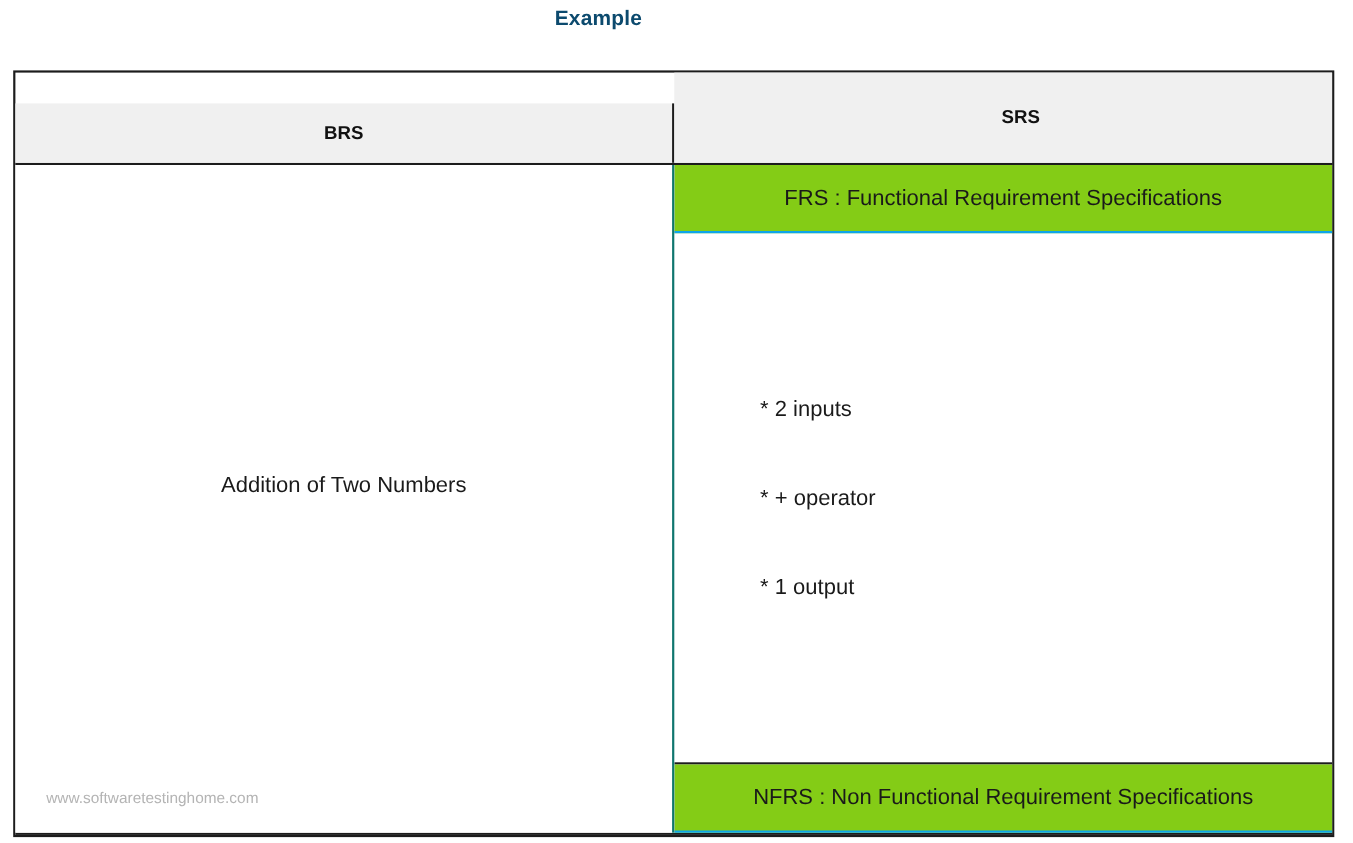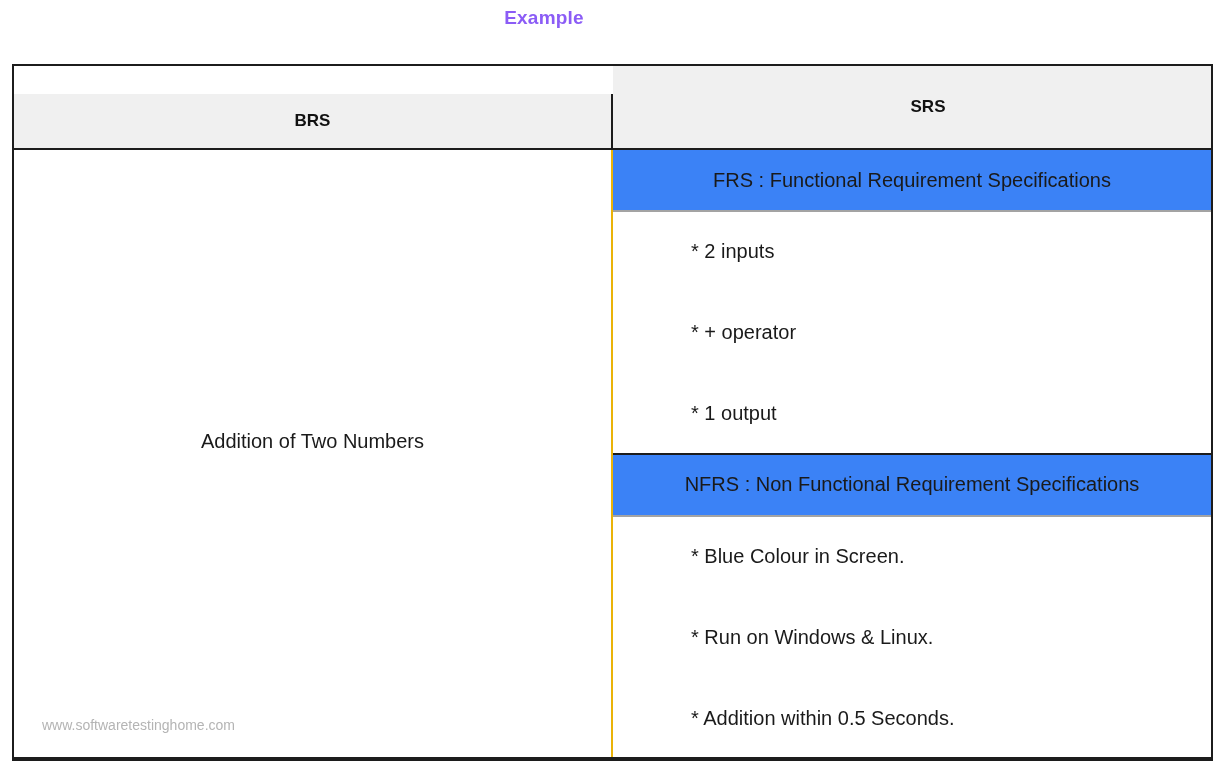--- a/index.html
+++ b/index.html
@@ -19,21 +19,21 @@
 
   
   .page-title {
     position: absolute;
     left: 0;
     top: 7px;
     width: 1088px;
     text-align: center;
     font-size: 19px;
     font-weight: bold;
-    color: #8b5cf6;
+    color: #0c4a6e;
     letter-spacing: 0.2px;
   }
 
   
   .table-wrap {
     position: absolute;
     left: 12px;
     top: 64px;
     width: 1201px;
     height: 697px;
@@ -67,21 +67,21 @@
   
   .row-body {
     display: flex;
     flex: 1 1 auto;
     min-height: 0;
     border-bottom: 2px solid #1c1c1c;
   }
   .brs-cell {
     width: 599px;
     flex: 0 0 599px;
-    border-right: 2px solid #eab308;
+    border-right: 2px solid #0f766e;
     position: relative;
     box-sizing: border-box;
     background: #ffffff;
     padding-left: 27px;
   }
   .brs-text {
     position: absolute;
     top: 0;
     left: 0;
     right: 0;
@@ -107,22 +107,22 @@
   
   .srs-cell {
     flex: 1 1 auto;
     display: flex;
     flex-direction: column;
     box-sizing: border-box;
     background: #ffffff;
     min-width: 0;
   }
   .sub-head {
-    background: #3b82f6;
-    border-bottom: 2px solid #a3a3a3;
+    background: #84cc16;
+    border-bottom: 2px solid #0ea5e9;
     height: 62px;
     flex: 0 0 62px;
     display: flex;
     align-items: center;
     justify-content: center;
     font-size: 20px;
     color: #1a1a1a;
     white-space: nowrap;
     box-sizing: border-box;
   }
@@ -195,23 +195,18 @@
       <div class="sub-head">FRS : Functional Requirement Specifications</div>
 
       <div class="sub-body frs">
         <div class="bullet">* 2 inputs</div>
         <div class="bullet">* + operator</div>
         <div class="bullet">* 1 output</div>
       </div>
 
       <div class="sub-head">NFRS : Non Functional Requirement Specifications</div>
 
-      <div class="sub-body nfrs">
-        <div class="bullet">* Blue Colour in Screen.</div>
-        <div class="bullet">* Run on Windows &amp; Linux.</div>
-        <div class="bullet">* Addition within 0.5 Seconds.</div>
-      </div>
 
     </div>
   </div>
 
 
 </div>
 
 </body></html>

